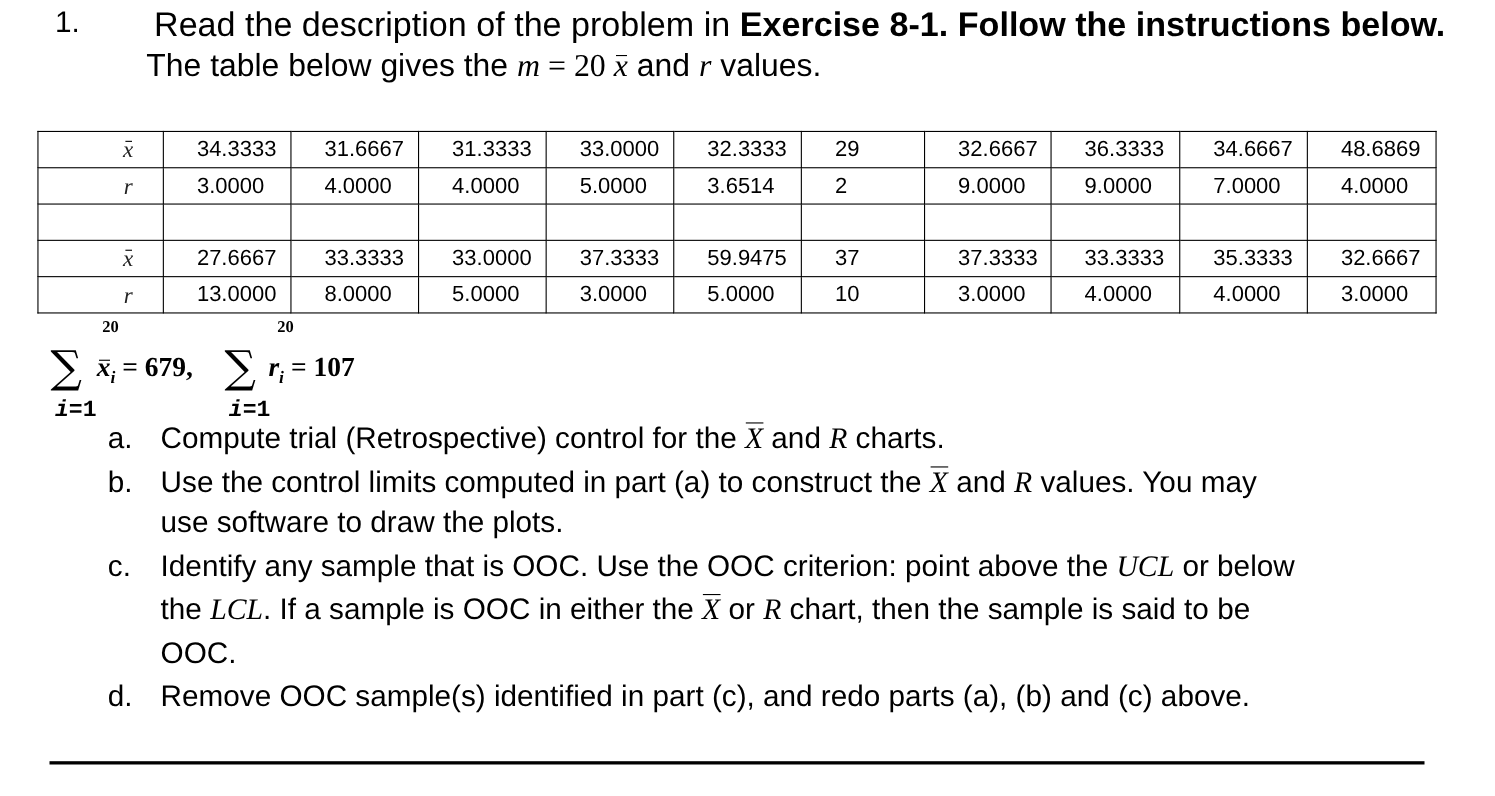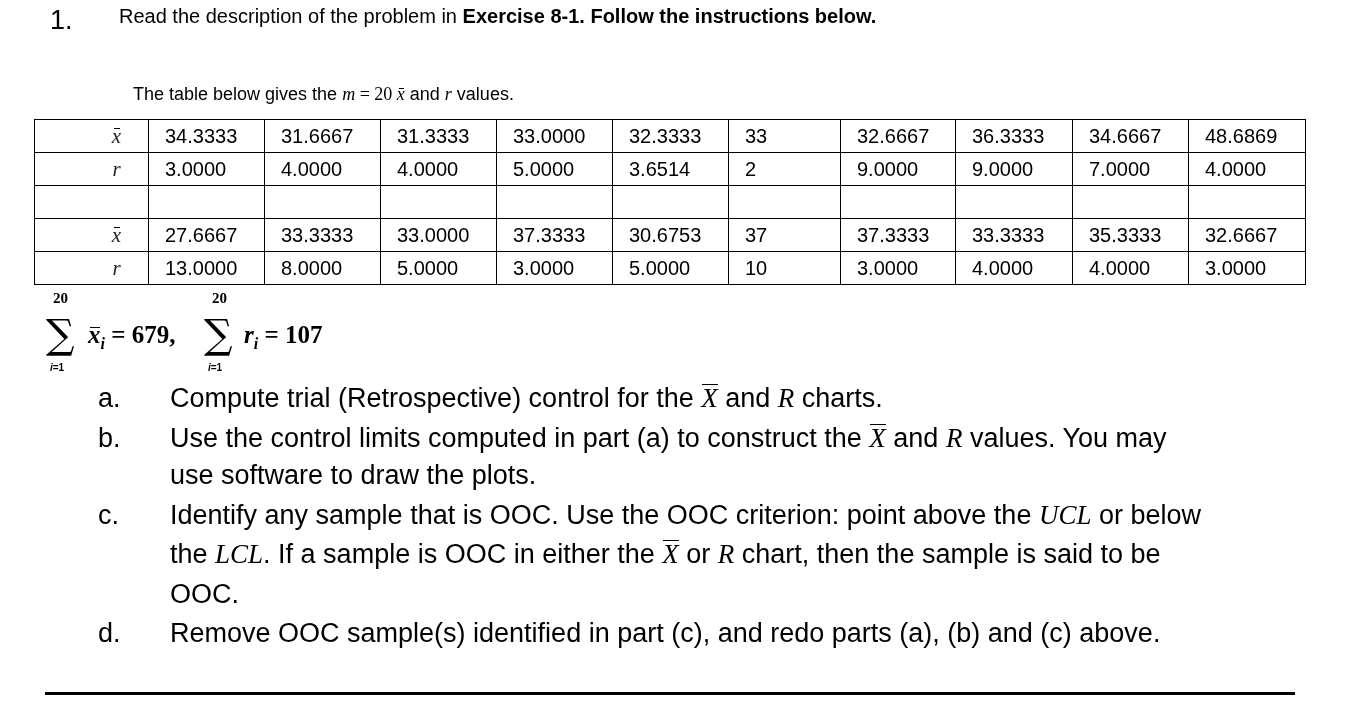--- a/index.html
+++ b/index.html
@@ -1,42 +1,42 @@
 <!DOCTYPE html>
 <html><head>
 <meta charset="utf-8">
 <style>
   html, body { margin: 0; padding: 0; background: #ffffff; }
   body { width: 1359px; height: 724px; position: relative; overflow: hidden; color: #000; font-family: "Liberation Sans", "DejaVu Sans", sans-serif; }
   .abs { position: absolute; }
   .num { left: 50px; top: 5px; font-size: 27px; }
-  .intro1 { left: 119px; top: 5px; font-size: 20px; white-space: nowrap; }
-  .intro2 { left: 133px; top: 44px; font-size: 18px; white-space: nowrap; margin-top: 40px; }
+  .intro1 { left: 140px; top: 5px; font-size: 31px; white-space: nowrap; }
+  .intro2 { left: 133px; top: 44px; font-size: 29px; white-space: nowrap; }
   .bold { font-weight: bold; }
   .math { font-family: "Liberation Serif", "DejaVu Serif", serif; font-style: italic; }
   .mathr { font-family: "Liberation Serif", "DejaVu Serif", serif; }
   .xbar { position: relative; display: inline-block; }
   .xbar::before { content: ""; position: absolute; left: 2px; right: 1px; top: 0.22em; border-top: 1.5px solid #000; }
   .Xbar { position: relative; display: inline-block; }
   .Xbar::before { content: ""; position: absolute; left: 1px; right: 0; top: 0.02em; border-top: 1.5px solid #000; }
 
   table.data { position: absolute; left: 34px; top: 119px; border-collapse: collapse; table-layout: fixed; font-size: 20px; }
-  table.data td { border: 1.5px solid #000; height: 32px; padding: 0 0 0 16px; white-space: nowrap; }
+  table.data td { border: 1.5px solid #000; height: 32px; padding: 0 0 0 30px; white-space: nowrap; }
   table.data td.lbl { text-align: center; padding: 0 0 0 50px; font-family: "Liberation Serif", "DejaVu Serif", serif; font-style: italic; font-size: 21px; color: #222; }
   table.data tr.gap td { height: 32px; }
 
   .sumblock { left: 34px; top: 290px; height: 90px; width: 400px; }
   .sigma { position: absolute; font-family: "DejaVu Serif", serif; font-size: 40px; line-height: 40px; }
-  .limit { position: absolute; font-family: Liberation Sans, sans-serif; font-weight: bold; font-size: 10px; font-style: italic; }
-  .limitn { position: absolute; font-family: "Liberation Serif", serif; font-weight: bold; font-size: 15px; }
+  .limit { position: absolute; font-family: Liberation Mono, monospace; font-weight: bold; font-size: 21px; font-style: italic; }
+  .limitn { position: absolute; font-family: "Liberation Serif", serif; font-weight: bold; font-size: 15px; margin-left: 40px; }
   .sumtext { position: absolute; font-family: "Liberation Serif", serif; font-weight: bold; font-size: 25px; white-space: nowrap; }
 
   .item { position: absolute; font-size: 27px; white-space: nowrap; }
   .item .letter { position: absolute; left: 0; }
-  .item .txt { position: absolute; left: 48px; margin-left: 24px; }
+  .item .txt { position: absolute; left: 48px; }
   .rule { left: 45px; top: 692px; width: 1250px; height: 3px; background: #000; }
 </style>
 </head>
 <body>
 
 <div class="abs num">1.</div>
 <div class="abs intro1"><span>Read the description of the problem in </span><span class="bold">Exercise 8-1.   Follow the instructions below.</span></div>
 <div class="abs intro2"><span>The table below gives the </span><span class="math">m</span><span class="mathr"> = 20 </span><span class="math xbar">x</span><span> and </span><span class="math">r</span><span> values.</span></div>
 
 <table class="data">
@@ -54,21 +54,21 @@
       <col style="width:117px">
   </colgroup>
   <tbody>
       <tr>
     <td class="lbl"><span class="xbar">x</span></td>
     <td>34.3333</td>
     <td>31.6667</td>
     <td>31.3333</td>
     <td>33.0000</td>
     <td>32.3333</td>
-    <td>33</td>
+    <td>29</td>
     <td>32.6667</td>
     <td>36.3333</td>
     <td>34.6667</td>
     <td>48.6869</td>
   </tr>
   <tr>
     <td class="lbl">r</td>
     <td>3.0000</td>
     <td>4.0000</td>
     <td>4.0000</td>
@@ -92,21 +92,21 @@
         <td></td>
         <td></td>
         <td></td>
   </tr>
   <tr>
     <td class="lbl"><span class="xbar">x</span></td>
     <td>27.6667</td>
     <td>33.3333</td>
     <td>33.0000</td>
     <td>37.3333</td>
-    <td>30.6753</td>
+    <td>59.9475</td>
     <td>37</td>
     <td>37.3333</td>
     <td>33.3333</td>
     <td>35.3333</td>
     <td>32.6667</td>
   </tr>
   <tr>
     <td class="lbl">r</td>
     <td>13.0000</td>
     <td>8.0000</td>

